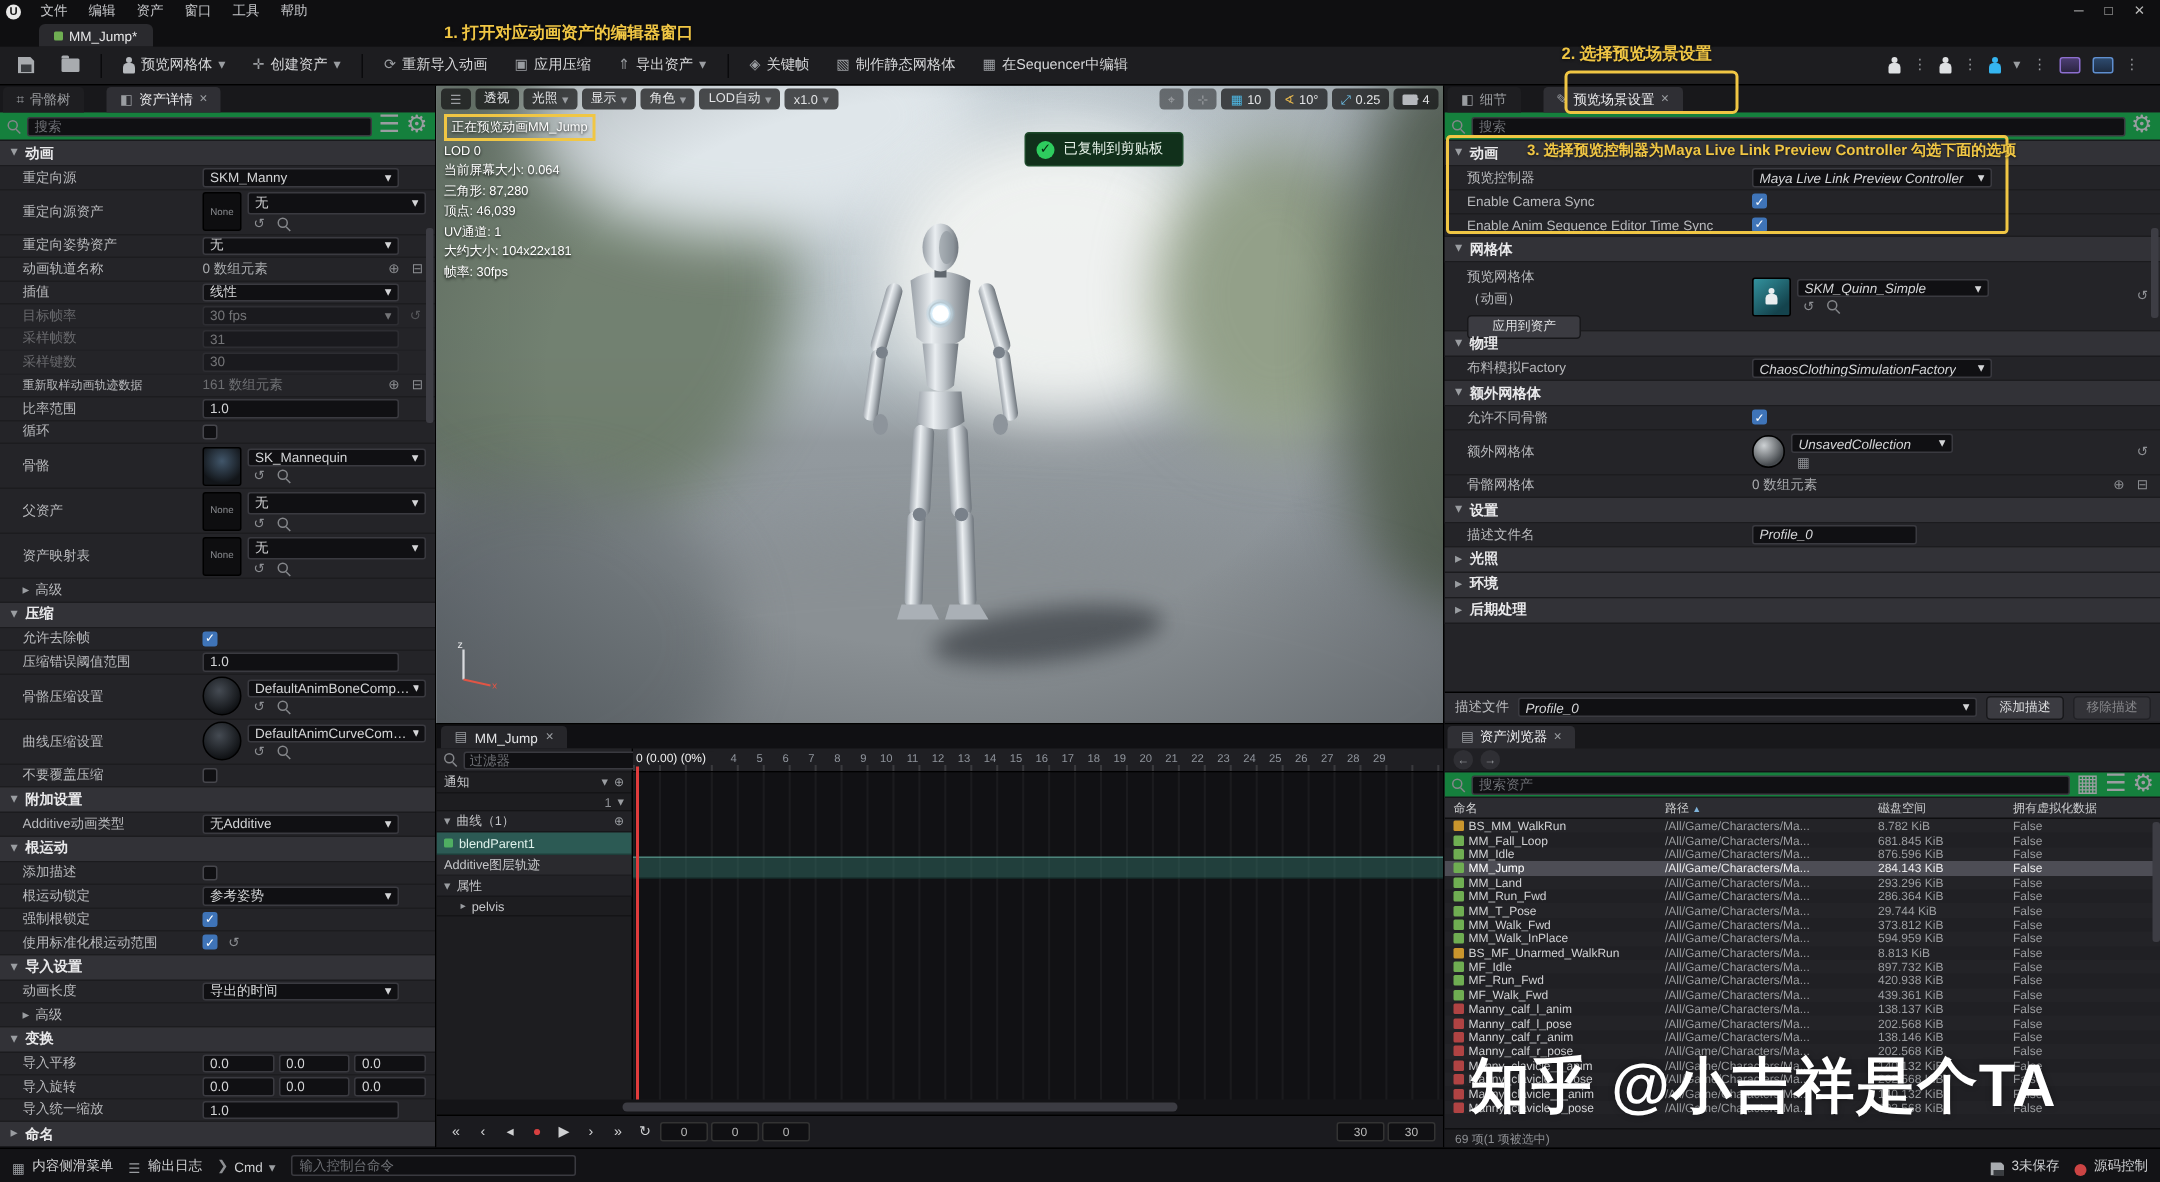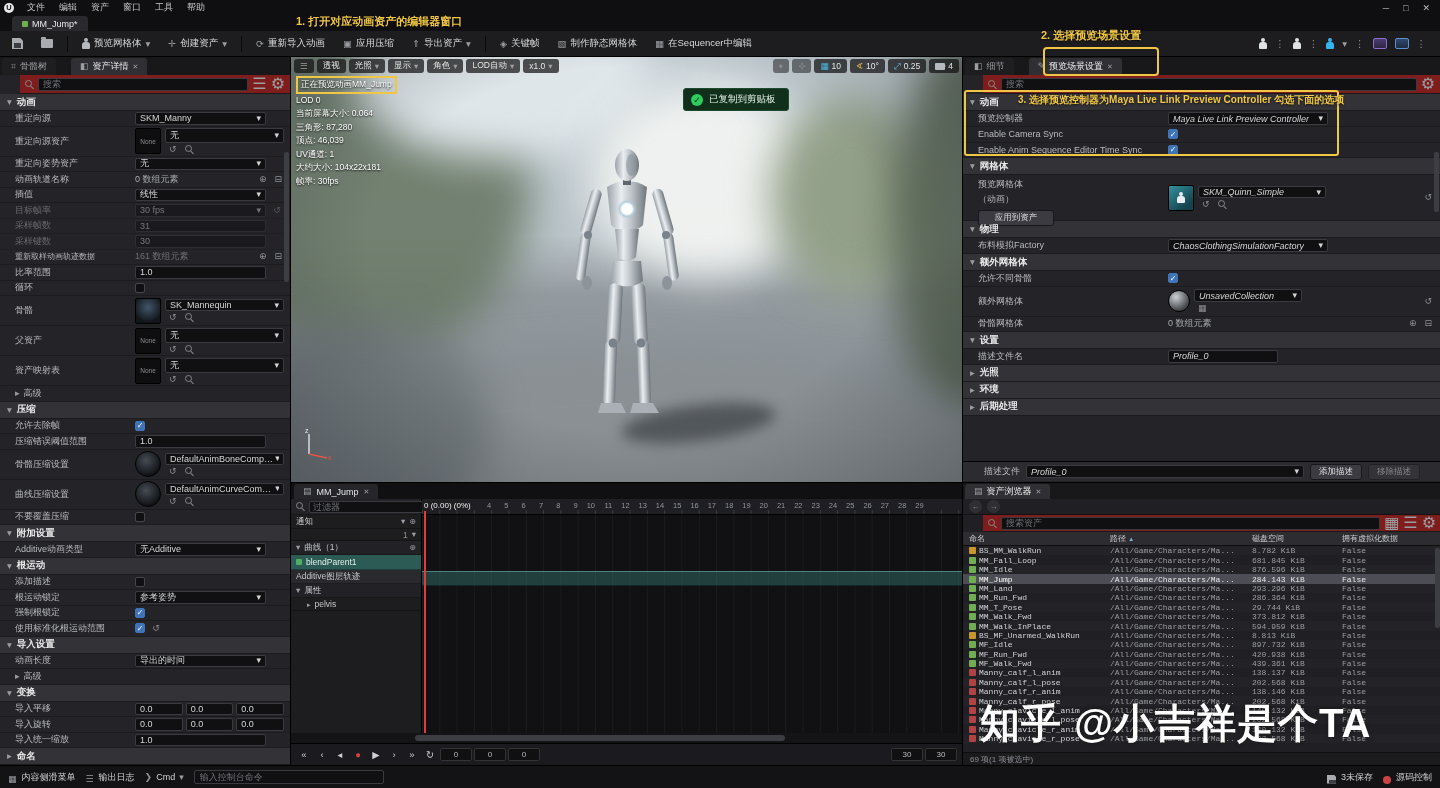--- a/index.html
+++ b/index.html
@@ -28,42 +28,42 @@
   .cam{width:10px;height:7px;background:#b6b9bd;border-radius:1px;position:relative;display:inline-block;}
   .cam::after{content:'';position:absolute;right:-4px;top:0;border:3.5px solid transparent;border-left:4px solid #b6b9bd;}
   input{background:#101013;border:1px solid #3a3a40;border-radius:2px;color:#cfd0d2;font-size:9px;outline:none;font-family:inherit;}
   input::placeholder{color:#6e7075;}
 
   
   #menubar{top:0;left:0;width:1440px;height:15px;background:#0f0f11;display:flex;align-items:center;gap:2px;font-size:9px;padding-left:4px;z-index:30;}
   .uelogo{width:10px;height:10px;border-radius:50%;background:#e8e8e8;color:#111;font-size:7.5px;font-weight:bold;display:flex;align-items:center;justify-content:center;margin-right:4px;}
   .menu-item{padding:1px 7px;color:#c5c6c9;cursor:default;}
   .winbtns{margin-left:auto;display:flex;gap:14px;padding-right:10px;color:#bbb;font-size:9px;}
-  #tabbar{top:15px;left:0;width:1440px;height:16px;background:#0f0f11;display:flex;align-items:flex-end;padding-left:12px;z-index:29;}
+  #tabbar{top:15px;left:0;width:1440px;height:16px;background:#0f0f11;display:flex;align-items:flex-end;padding-left:26px;z-index:29;}
   .assettab{background:#2a2a2e;border-radius:4px 4px 0 0;height:15px;display:flex;align-items:center;gap:4px;padding:0 10px;font-size:9px;color:#e8e8e9;}
   .assettab .dot{width:6px;height:6px;border-radius:1px;background:#6fae52;}
   #toolbar{top:31px;left:0;width:1440px;height:26px;background:#1d1d20;border-bottom:1px solid #000;display:flex;align-items:center;gap:6px;padding:0 6px;font-size:9.5px;z-index:28;}
   .tbtn2{display:flex;align-items:center;gap:4px;padding:3px 6px;border-radius:3px;color:#d6d7d9;}
   .tsep{width:1px;height:16px;background:#0a0a0c;margin:0 2px;}
   .tb-right{margin-left:auto;display:flex;align-items:center;gap:8px;padding-right:8px;}
   .winicon{width:14px;height:11px;border:1px solid #8d6fd0;border-radius:2px;background:linear-gradient(#4b3d72,#2c2542);}
   .winicon.b{border-color:#5f8fd0;background:linear-gradient(#2d4a6e,#1d2c42);}
 
   
   #leftpanel{top:57px;left:0;width:291px;height:708px;background:#242428;border-right:1px solid #000;overflow:hidden;}
   #viewport{top:57px;left:291px;width:671px;height:425px;background:#9aa5ab;overflow:hidden;}
   #timeline{top:482px;left:291px;width:671px;height:283px;background:#18181b;border-top:1px solid #000;overflow:hidden;}
   #rightpanel{top:57px;left:962px;width:478px;height:708px;background:#242428;border-left:1px solid #000;overflow:hidden;}
   #statusbar{top:765px;left:0;width:1440px;height:23px;background:#131316;border-top:1px solid #000;display:flex;align-items:center;gap:10px;font-size:9px;padding:0 8px;z-index:30;}
 
   
   .ptabs{display:flex;align-items:flex-end;height:18px;background:#18181b;padding-left:2px;gap:15px;}
   .ptab{height:17px;display:flex;align-items:center;gap:4px;padding:0 9px;font-size:9px;color:#9b9da0;background:#1e1e21;border-radius:3px 3px 0 0;}
   .ptab.active{background:#2f2f34;color:#ececee;}
-  .searchrow{display:flex;align-items:center;gap:4px;height:19px;padding:0 5px;background:#7f1d1d;border-bottom:1px solid #19191c;margin-left:20px;}
+  .searchrow{display:flex;align-items:center;gap:4px;height:19px;padding:0 5px;background:#15803d;border-bottom:1px solid #19191c;}
   .searchrow input{flex:1;height:13px;padding:0 4px;}
 
   
   .psec{height:17px;background:#323237;display:flex;align-items:center;gap:5px;padding-left:7px;font-size:9.5px;font-weight:bold;color:#e9e9eb;border-bottom:1px solid #1b1b1e;}
   .prow{display:flex;align-items:center;height:15.5px;padding:0 6px 0 15px;font-size:9px;border-bottom:1px solid rgba(0,0,0,.22);gap:4px;}
   .prow.tall{height:30px;align-items:center;}
   .prow.dis{opacity:.45;justify-content:space-between;}
   .plabel{flex:0 0 116px;color:#b9babd;white-space:nowrap;overflow:hidden;}
   .rp .plabel{flex:0 0 186px;}
   .dd,.ti{flex:1;height:12.5px;background:#101013;border:1px solid #3a3a40;border-radius:2px;display:flex;align-items:center;justify-content:space-between;padding:0 4px;min-width:0;}
@@ -115,29 +115,29 @@
   .playhead{position:absolute;left:2px;top:12px;bottom:0;width:1.5px;background:#e03c3c;z-index:3;}
   .selband{position:absolute;left:0;top:56px;height:15px;right:0;background:rgba(58,132,120,.4);border-top:1px solid rgba(120,200,185,.5);border-bottom:1px solid rgba(0,0,0,.4);}
   .tl-bottom{height:10px;background:#141417;display:flex;align-items:center;padding:0 4px;}
   .hthumb{height:6px;background:#3c3c43;border-radius:3px;width:370px;margin-left:120px;}
   .transport{height:22px;background:#1b1b1f;border-top:1px solid #000;display:flex;align-items:center;gap:2px;padding:0 5px;font-size:9px;}
   .tpb{width:16px;height:15px;display:flex;align-items:center;justify-content:center;color:#cfd0d2;font-size:9.5px;}
   .tpb.rec{color:#d84040;}
   .rng{width:32px;height:13px;background:#101013;border:1px solid #333;border-radius:2px;display:flex;align-items:center;justify-content:center;font-size:8px;color:#bbb;}
 
   
-  .profilebar{position:absolute;left:0;top:404px;width:478px;height:20px;background:#2b2b30;border-top:1px solid #000;display:flex;align-items:center;gap:6px;padding:0 21px;font-size:9px;}
+  .profilebar{position:absolute;left:0;top:404px;width:478px;height:20px;background:#2b2b30;border-top:1px solid #000;display:flex;align-items:center;gap:6px;padding:0 7px;font-size:9px;}
   .profilebar .dd{flex:1;height:13px;}
   
   #browser{position:absolute;left:0;top:425px;width:478px;height:283px;background:#202024;border-top:1px solid #000;}
   .navrow{height:16px;display:flex;align-items:center;gap:5px;padding:0 6px;border-bottom:1px solid #121215;}
   .navbtn{width:13px;height:13px;border-radius:50%;background:#2f2f34;display:flex;align-items:center;justify-content:center;font-size:8px;color:#bfc0c3;}
   .ab-head{display:flex;height:14px;background:#2c2c31;border-bottom:1px solid #0e0e10;font-size:8px;color:#cbccce;align-items:center;}
   .ab-rows{height:197px;overflow:hidden;font-size:8px;}
-  .ab-row{display:flex;align-items:flex-end;height:9.4px;color:#9b9da0;font-family:Liberation Mono, monospace;}
+  .ab-row{display:flex;align-items:center;height:9.4px;color:#9b9da0;}
   .ab-row:nth-child(odd){background:rgba(255,255,255,.015);}
   .ab-row.selected{background:#4d4d55;color:#e8e8ea;}
   .c-name{flex:0 0 147px;display:flex;align-items:center;gap:3px;padding-left:6px;color:#d2d3d5;overflow:hidden;white-space:nowrap;}
   .ab-row.selected .c-name{color:#fff;}
   .c-path{flex:0 0 142px;overflow:hidden;white-space:nowrap;}
   .c-size{flex:0 0 90px;}
   .c-virt{flex:1;}
   .chip{width:7px;height:7px;border-radius:1px;flex:0 0 auto;}
   .chip.green{background:#6fae52;} .chip.orange{background:#c9952d;} .chip.red{background:#b04343;}
   .ab-foot{position:absolute;bottom:0;left:0;right:0;height:13px;display:flex;align-items:center;padding:0 7px;font-size:8px;color:#8d8f93;background:#1b1b1e;border-top:1px solid #0e0e10;}

